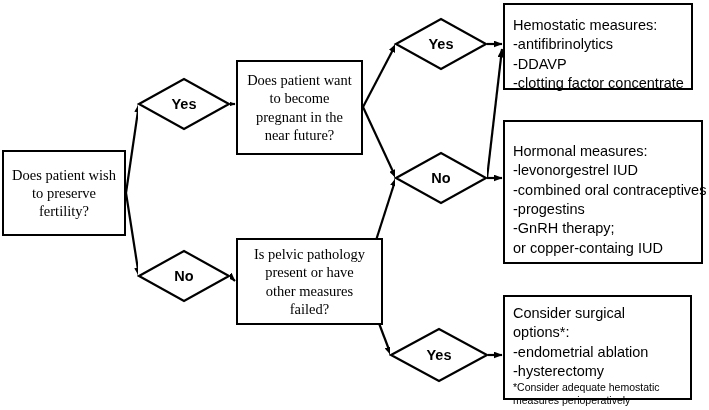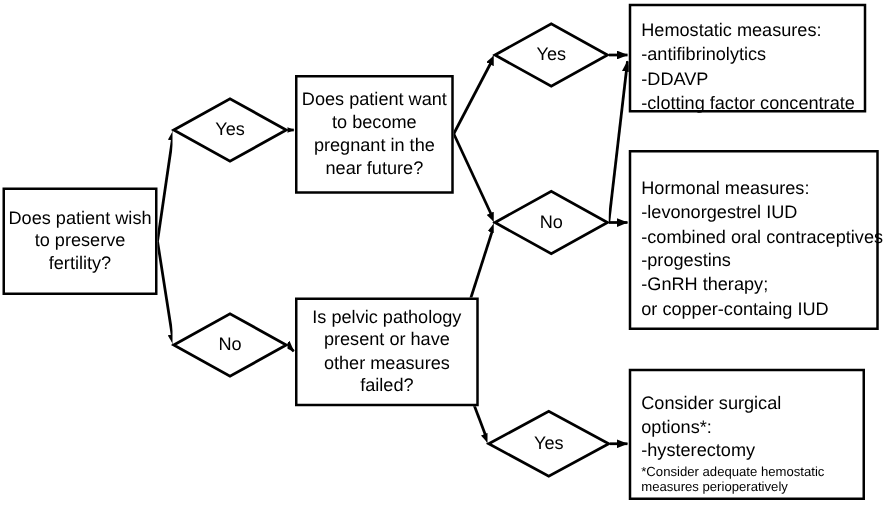--- a/index.html
+++ b/index.html
@@ -30,20 +30,21 @@
   }
   .proc-box {
     border: 2px solid #000000;
     display: flex;
     align-items: center;
     justify-content: center;
     text-align: center;
     font-size: 14.5px;
     line-height: 1.26;
     color: #000000;
+    font-family: Liberation Serif, serif;
   }
   .out-box {
     border: 2px solid #000000;
     display: flex;
     flex-direction: column;
     justify-content: center;
     text-align: left;
     font-size: 14.5px;
     line-height: 1.33;
     color: #000000;
@@ -66,20 +67,21 @@
     position: absolute;
     left: 0;
     top: 0;
     overflow: visible;
   }
   .decision .dec-label {
     position: relative;
     font-size: 14.5px;
     color: #000000;
     line-height: 1;
+    font-weight: bold;
   }
 </style>
 </head>
 <body>
 
 <div id="flow-root">
 
   <svg id="edge-layer" width="709" height="410" viewBox="0 0 709 410">
     <defs>
       <marker id="arrowhead" markerWidth="9" markerHeight="7" refX="8.4" refY="3.5" orient="auto" markerUnits="userSpaceOnUse">
@@ -141,20 +143,21 @@
     <div class="line">-levonorgestrel IUD</div>
     <div class="line">-combined oral contraceptives</div>
     <div class="line">-progestins</div>
     <div class="line">-GnRH therapy;</div>
     <div class="line">or copper-containg IUD</div>
   </div>
 
   <div class="node out-box" style="left:503px; top:295px; width:189px; height:105px;">
     <div class="line">Consider surgical</div>
     <div class="line">options*:</div>
+    <div class="line">-endometrial ablation</div>
     <div class="line">-hysterectomy</div>
     <div class="foot">*Consider adequate hemostatic</div>
     <div class="foot">measures perioperatively</div>
   </div>
 
   <div class="node decision" style="left:138px; top:78px; width:92px; height:52px;">
     <svg width="92" height="52" viewBox="0 0 92 52">
       <polygon points="1,26 46,1 91,26 46,51" fill="#ffffff" stroke="#000000" stroke-width="2.2"></polygon>
     </svg>
     <span class="dec-label">Yes</span>

